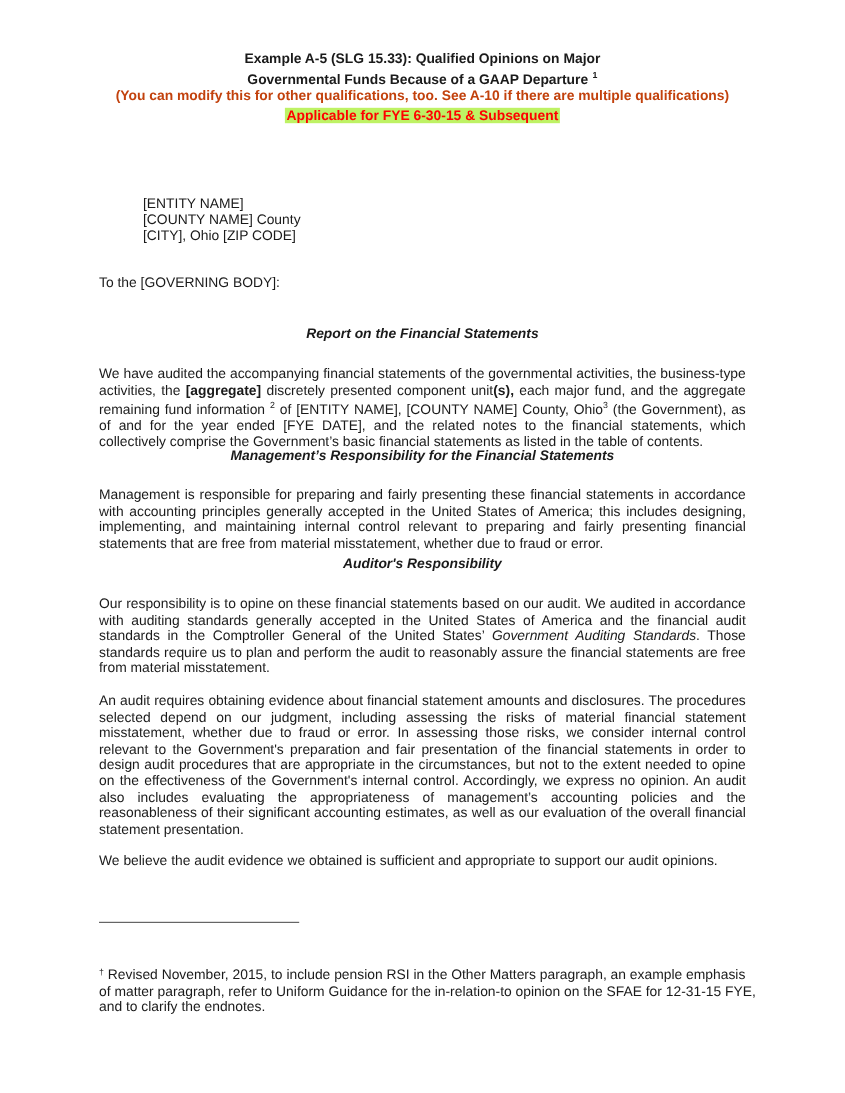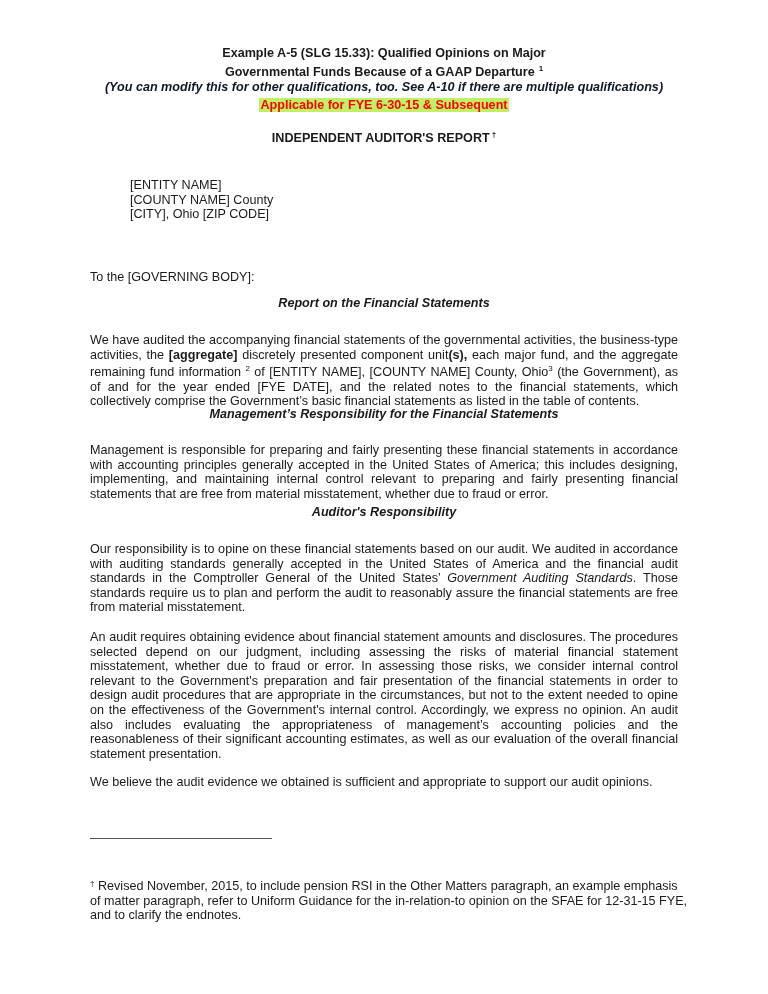--- a/index.html
+++ b/index.html
@@ -26,25 +26,24 @@
       position: absolute;
       left: 0; width: 768px;
       top: 46px;
       font-weight: bold;
       font-size: 12.6px;
       line-height: 15px;
       text-align: center;
     }
     .title-block sup { font-size: 8px; vertical-align: 5px; margin-left: 4px; }
     .subtitle {
-      color: #0f172a;
+      color: #c2410c;
       font-weight: bold;
       font-size: 12.6px;
       line-height: 15px;
-      font-style: italic;
     }
     .applicable {
       position: absolute;
       left: 0; width: 768px;
       top: 98px;
       text-align: center;
       font-weight: bold;
       font-size: 12.6px;
       line-height: 15px;
     }
@@ -67,21 +66,21 @@
       position: absolute;
       left: 90px;
       width: 588px;
       font-size: 12.6px;
       line-height: 14.6px;
     }
     .address {
       top: 178px;
     }
     .address div { white-space: nowrap; padding-left: 40px; }
-    .salutation { top: 250px; margin-top: 20px; }
+    .salutation { top: 250px; }
     .heading {
       font-weight: bold;
       font-style: italic;
       text-align: center;
     }
     .justify { text-align: justify; }
     .p-report-heading { top: 296px; }
     .p-report-body { top: 333px; }
     .p-mgmt-heading { top: 407px; }
     .p-mgmt-body { top: 443px; }
@@ -119,23 +118,20 @@
   <div class="title-block">
     <div>Example A-5 (SLG 15.33): Qualified Opinions on Major</div>
     <div><span>Governmental Funds Because of a GAAP Departure</span><sup>1</sup></div>
     <div class="subtitle">(You can modify this for other qualifications, too.  See A-10 if there are multiple qualifications)</div>
   </div>
 
   <div class="applicable">
     <span>Applicable for FYE 6-30-15 &amp; Subsequent</span>
   </div>
 
-  <div class="report-title">
-    <span>INDEPENDENT AUDITOR'S REPORT</span><sup>†</sup>
-  </div>
 
   <div class="content address">
     <div>[ENTITY NAME]</div>
     <div>[COUNTY NAME] County</div>
     <div>[CITY], Ohio [ZIP CODE]</div>
   </div>
 
   <div class="content salutation">To the [GOVERNING BODY]:</div>
 
   <div class="content heading p-report-heading">Report on the Financial Statements</div>

